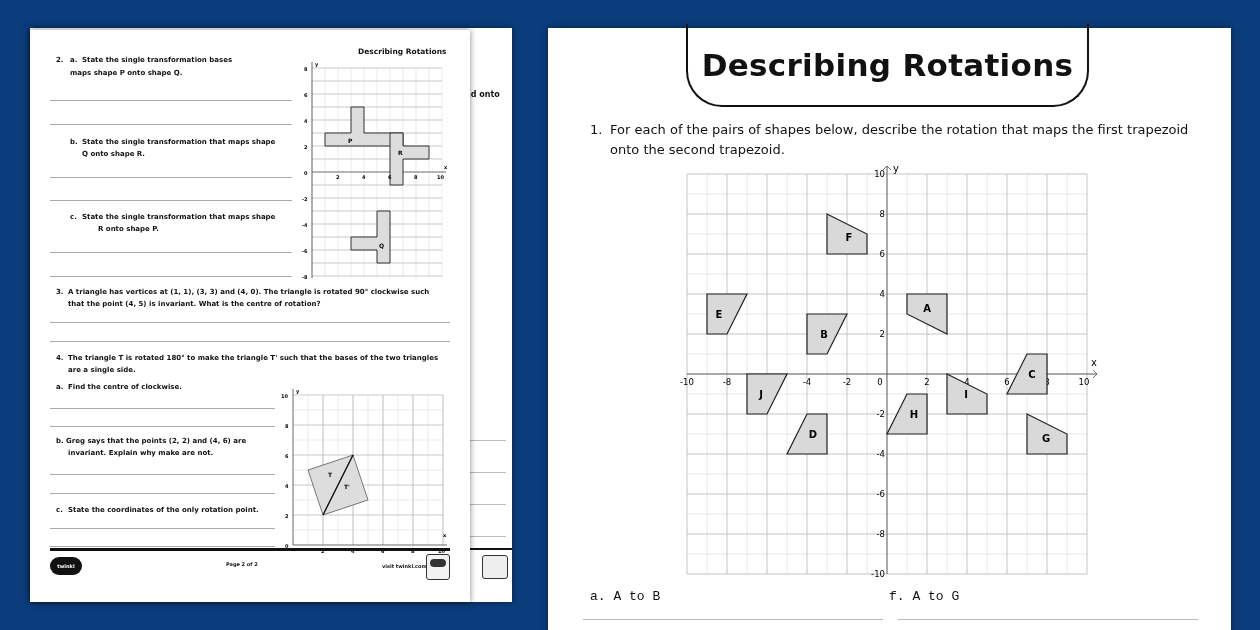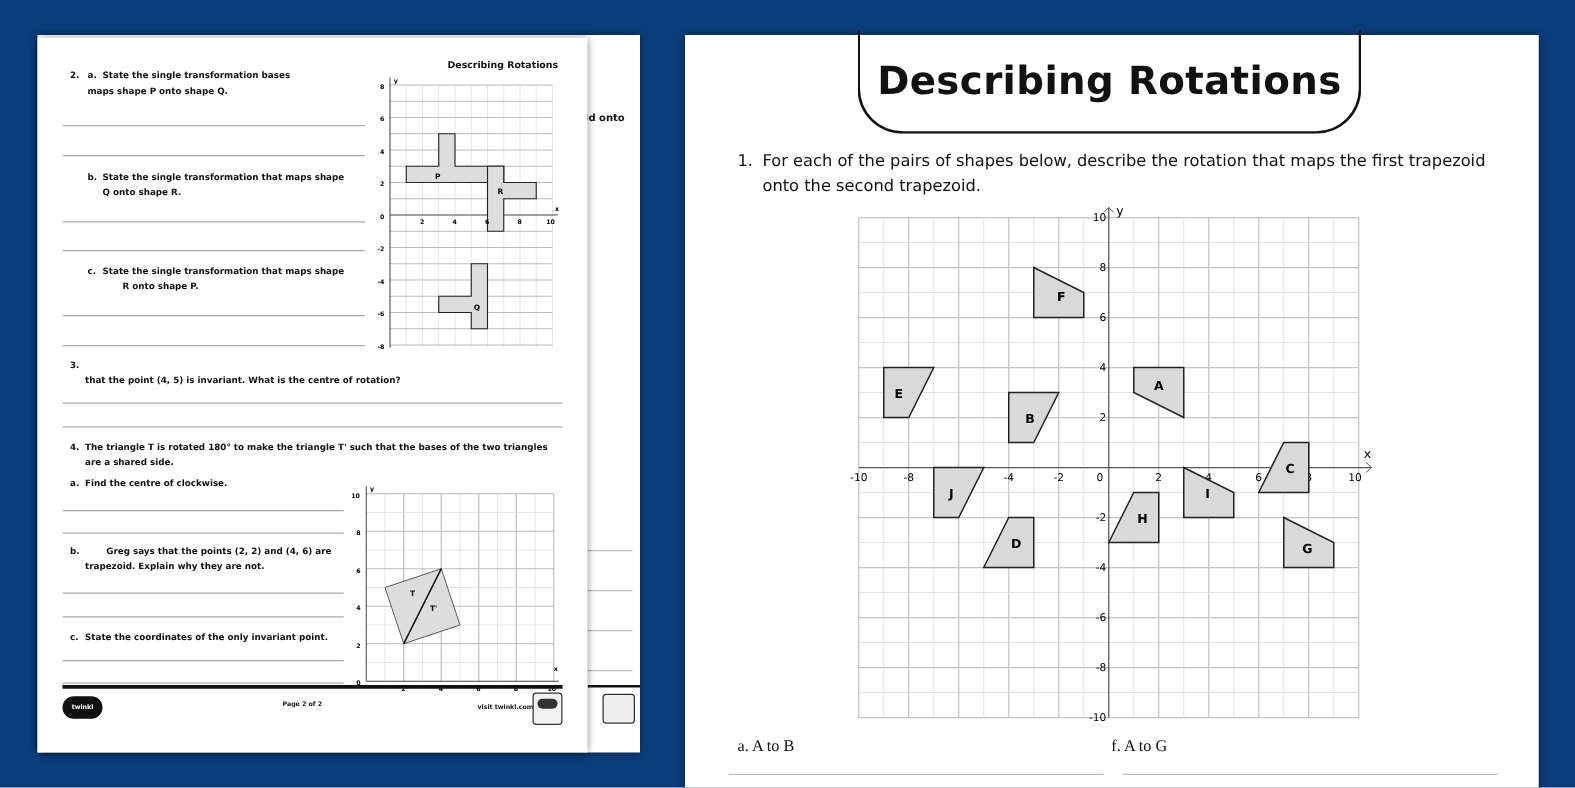--- a/index.html
+++ b/index.html
@@ -30,21 +30,21 @@
   .title-tab {
     position: absolute; left: 138px; top: -4px; width: 403px; height: 83px;
     border: 2px solid #111; border-top: none; border-radius: 0 0 36px 36px;
     display: flex; align-items: center; justify-content: center;
     box-sizing: border-box;
   }
   .title-tab span { font-size: 31px; font-weight: bold; letter-spacing: 0.3px; }
   .question { position: absolute; left: 42px; top: 92px; width: 610px; font-size: 13px; line-height: 20px; }
   .question .num { position: absolute; left: 0; }
   .question .txt { display: block; padding-left: 20px; }
-  .answer-label { position: absolute; top: 561px; font-size: 13px; font-family: Liberation Serif, serif; }
+  .answer-label { position: absolute; top: 561px; font-size: 13px; font-family: Liberation Mono, monospace; }
   .answer-rule { position: absolute; top: 591px; height: 1px; background: #bbb; }
 
   svg text { font-family: "DejaVu Sans", sans-serif; }
   .footer-rule { position: absolute; left: 20px; top: 518px; width: 400px; height: 3px; background: #111; }
   .footer-logo { position: absolute; left: 20px; top: 527px; width: 32px; height: 18px; background: #111; border-radius: 10px; color: #fff; font-size: 5px; font-weight: bold; display: flex; align-items: center; justify-content: center; }
   .footer-page { position: absolute; left: 196px; top: 531px; font-size: 5px; font-weight: bold; }
   .footer-site { position: absolute; left: 352px; top: 533px; font-size: 5px; font-weight: bold; }
   .footer-badge { position: absolute; left: 396px; top: 524px; width: 22px; height: 24px; border: 1px solid #333; border-radius: 3px; background: #f2f2f2; }
   .footer-badge::before { content: ""; position: absolute; left: 3px; top: 4px; width: 16px; height: 8px; background: #333; border-radius: 6px; }
 </style>
@@ -140,41 +140,42 @@
         <text x="12" y="91">2</text>
         <text x="12" y="117">0</text>
       <text x="10" y="143">-2</text>
         <text x="10" y="169">-4</text>
         <text x="10" y="195">-6</text>
         <text x="10" y="221">-8</text>
     </g>
   </svg>
 
   <span class="small" style="left:26px;top:257px">3.</span>
+  <span class="small" style="left:38px;top:257px;white-space:nowrap">A triangle has vertices at (1, 1), (3, 3) and (4, 0). The triangle is rotated 90° clockwise such</span>
   <span class="small" style="left:38px;top:269px">that the point (4, 5) is invariant. What is the centre of rotation?</span>
   <div class="rule" style="left:20px;top:292px;width:400px"></div>
   <div class="rule" style="left:20px;top:311px;width:400px"></div>
 
   <span class="small" style="left:26px;top:323px">4.</span>
   <span class="small" style="left:38px;top:323px;white-space:nowrap">The triangle T is rotated 180° to make the triangle T' such that the bases of the two triangles</span>
-  <span class="small" style="left:38px;top:335px">are a shared side.</span>
+  <span class="small" style="left:38px;top:335px">are a single side.</span>
 
   <span class="small" style="left:26px;top:352px">a.</span>
   <span class="small" style="left:38px;top:352px">Find the centre of clockwise.</span>
   <div class="rule" style="left:20px;top:378px;width:225px"></div>
   <div class="rule" style="left:20px;top:396px;width:225px"></div>
 
   <span class="small" style="left:26px;top:406px">b.</span>
-  <span class="small" style="left:55px;top:406px">Greg says that the points (2, 2) and (4, 6) are</span>
-  <span class="small" style="left:38px;top:418px">trapezoid. Explain why they are not.</span>
+  <span class="small" style="left:36px;top:406px">Greg says that the points (2, 2) and (4, 6) are</span>
+  <span class="small" style="left:38px;top:418px">invariant. Explain why make are not.</span>
   <div class="rule" style="left:20px;top:444px;width:225px"></div>
   <div class="rule" style="left:20px;top:463px;width:225px"></div>
 
   <span class="small" style="left:26px;top:475px">c.</span>
-  <span class="small" style="left:38px;top:475px">State the coordinates of the only invariant point.</span>
+  <span class="small" style="left:38px;top:475px">State the coordinates of the only rotation point.</span>
   <div class="rule" style="left:20px;top:498px;width:225px"></div>
   <div class="rule" style="left:20px;top:516px;width:225px"></div>
 
   <svg style="position:absolute;left:248px;top:355px" width="172" height="170" viewBox="0 0 172 170">
     <g stroke="#ddd" stroke-width="0.6">
       <line x1="30" y1="10" x2="30" y2="160"></line>
         <line x1="45" y1="10" x2="45" y2="160"></line>
         <line x1="60" y1="10" x2="60" y2="160"></line>
         <line x1="75" y1="10" x2="75" y2="160"></line>
         <line x1="90" y1="10" x2="90" y2="160"></line>

